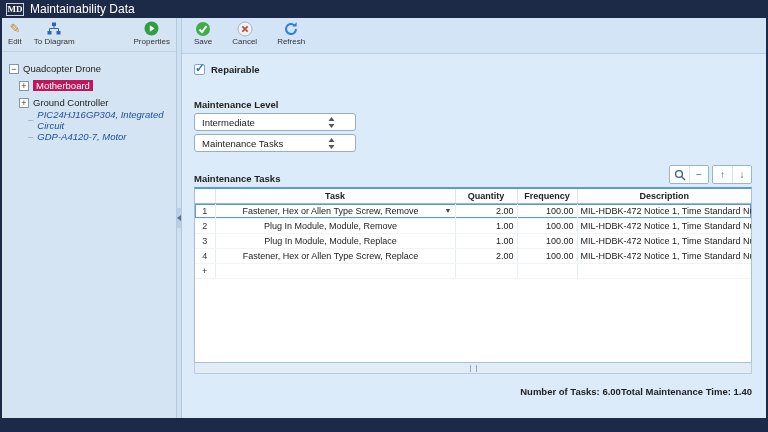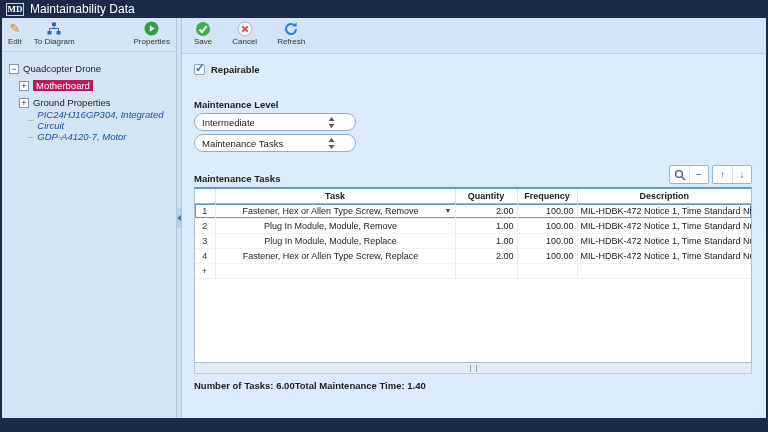--- a/index.html
+++ b/index.html
@@ -42,21 +42,21 @@
   
   .right { flex:1; background:#dcebf9; display:flex; flex-direction:column; min-width:0; }
   .main-toolbar { height:36px; background:#d2e4f5; border-bottom:1px solid #b9cfe2; display:flex; gap:20px; padding:3px 12px 0 12px; flex:none; }
   .content { flex:1; padding:10px 14px 0 12px; display:flex; flex-direction:column; font-size:9.5px; color:#222; min-height:0; }
 
   .check-row { display:flex; align-items:center; gap:6px; font-weight:bold; }
   .checkbox { width:11px; height:11px; background:#fff; border:1px solid #8aa6bd; border-radius:2px; position:relative; flex:none; }
   .checkbox .mark { position:absolute; top:-4px; left:0px; color:#2277cc; font-size:12px; font-weight:bold; }
 
   .field-label { font-weight:bold; margin-top:24px; }
-  .select { margin-top:3px; width:162px; height:18px; background:#fff; border:1px solid #93aec5; border-radius:9px; display:flex; align-items:center; justify-content:space-between; padding:0 20px 0 7px; font-size:9.5px; color:#222; }
+  .select { margin-top:3px; width:162px; height:18px; background:#fff; border:1px solid #93aec5; border-radius:3px; display:flex; align-items:center; justify-content:space-between; padding:0 20px 0 7px; font-size:9.5px; color:#222; }
 
   .section-row { margin-top:13px; display:flex; justify-content:space-between; align-items:flex-end; }
   .section-label { font-weight:bold; }
   .icon-groups { display:flex; gap:3px; }
   .igroup { display:flex; border:1px solid #9ab4c9; border-radius:2px; overflow:hidden; background:#fdfefe; }
   .ibtn { width:19px; height:17px; display:flex; align-items:center; justify-content:center; font-size:10px; color:#44627e; border-left:1px solid #d7e2ec; background:#fdfefe; }
   .ibtn:first-child { border-left:none; }
 
   
   .grid { margin-top:3px; background:#fff; border:1px solid #a9c0d4; border-top:2px solid #5b9bd5; height:176px; overflow:hidden; flex:none; }
@@ -70,21 +70,21 @@
   .cell-caret { position:absolute; right:3px; top:3px; font-size:7px; color:#444; }
   tr.active td { box-shadow: inset 0 1px 0 #5b9bd5, inset 0 -1px 0 #5b9bd5; }
   tr.active td:first-child { box-shadow: inset 1px 0 0 #5b9bd5, inset 0 1px 0 #5b9bd5, inset 0 -1px 0 #5b9bd5; }
   tr.active td:last-child { box-shadow: inset -1px 0 0 #5b9bd5, inset 0 1px 0 #5b9bd5, inset 0 -1px 0 #5b9bd5; }
   td.addnum { text-align:center; color:#333; }
 
   
   .hscroll { height:11px; background:#e2ecf5; border:1px solid #b9cbdc; border-top:none; position:relative; flex:none; display:flex; align-items:center; justify-content:center; }
   .hgrip { width:7px; height:7px; border-left:1px solid #8fa8bd; border-right:1px solid #8fa8bd; }
 
-  .footer-row { display:flex; justify-content:flex-start; font-weight:bold; margin-top:6px; font-size:9.5px; }
+  .footer-row { display:flex; justify-content:flex-end; font-weight:bold; margin-top:12px; font-size:9.5px; }
 
   .bottombar { position:absolute; bottom:0; left:0; width:100%; height:14px; background:#1d2a47; }
 </style>
 </head>
 <body>
 
 <div class="window">
 
   <div class="titlebar">
     <div class="logo">MD</div>
@@ -127,21 +127,21 @@
         <div class="trow pad-root">
           <span class="expander">−</span>
           <span>Quadcopter Drone</span>
         </div>
         <div class="trow pad-node">
           <span class="expander">+</span>
           <span class="tsel">Motherboard</span>
         </div>
         <div class="trow pad-node">
           <span class="expander">+</span>
-          <span>Ground Properties</span>
+          <span>Ground Controller</span>
         </div>
         <div class="trow pad-leaf">
           <span class="leaf-dash">–</span>
           <span class="leaf-label">PIC24HJ16GP304, Integrated Circuit</span>
         </div>
         <div class="trow pad-leaf">
           <span class="leaf-dash">–</span>
           <span class="leaf-label">GDP-A4120-7, Motor</span>
         </div>
       </div>

